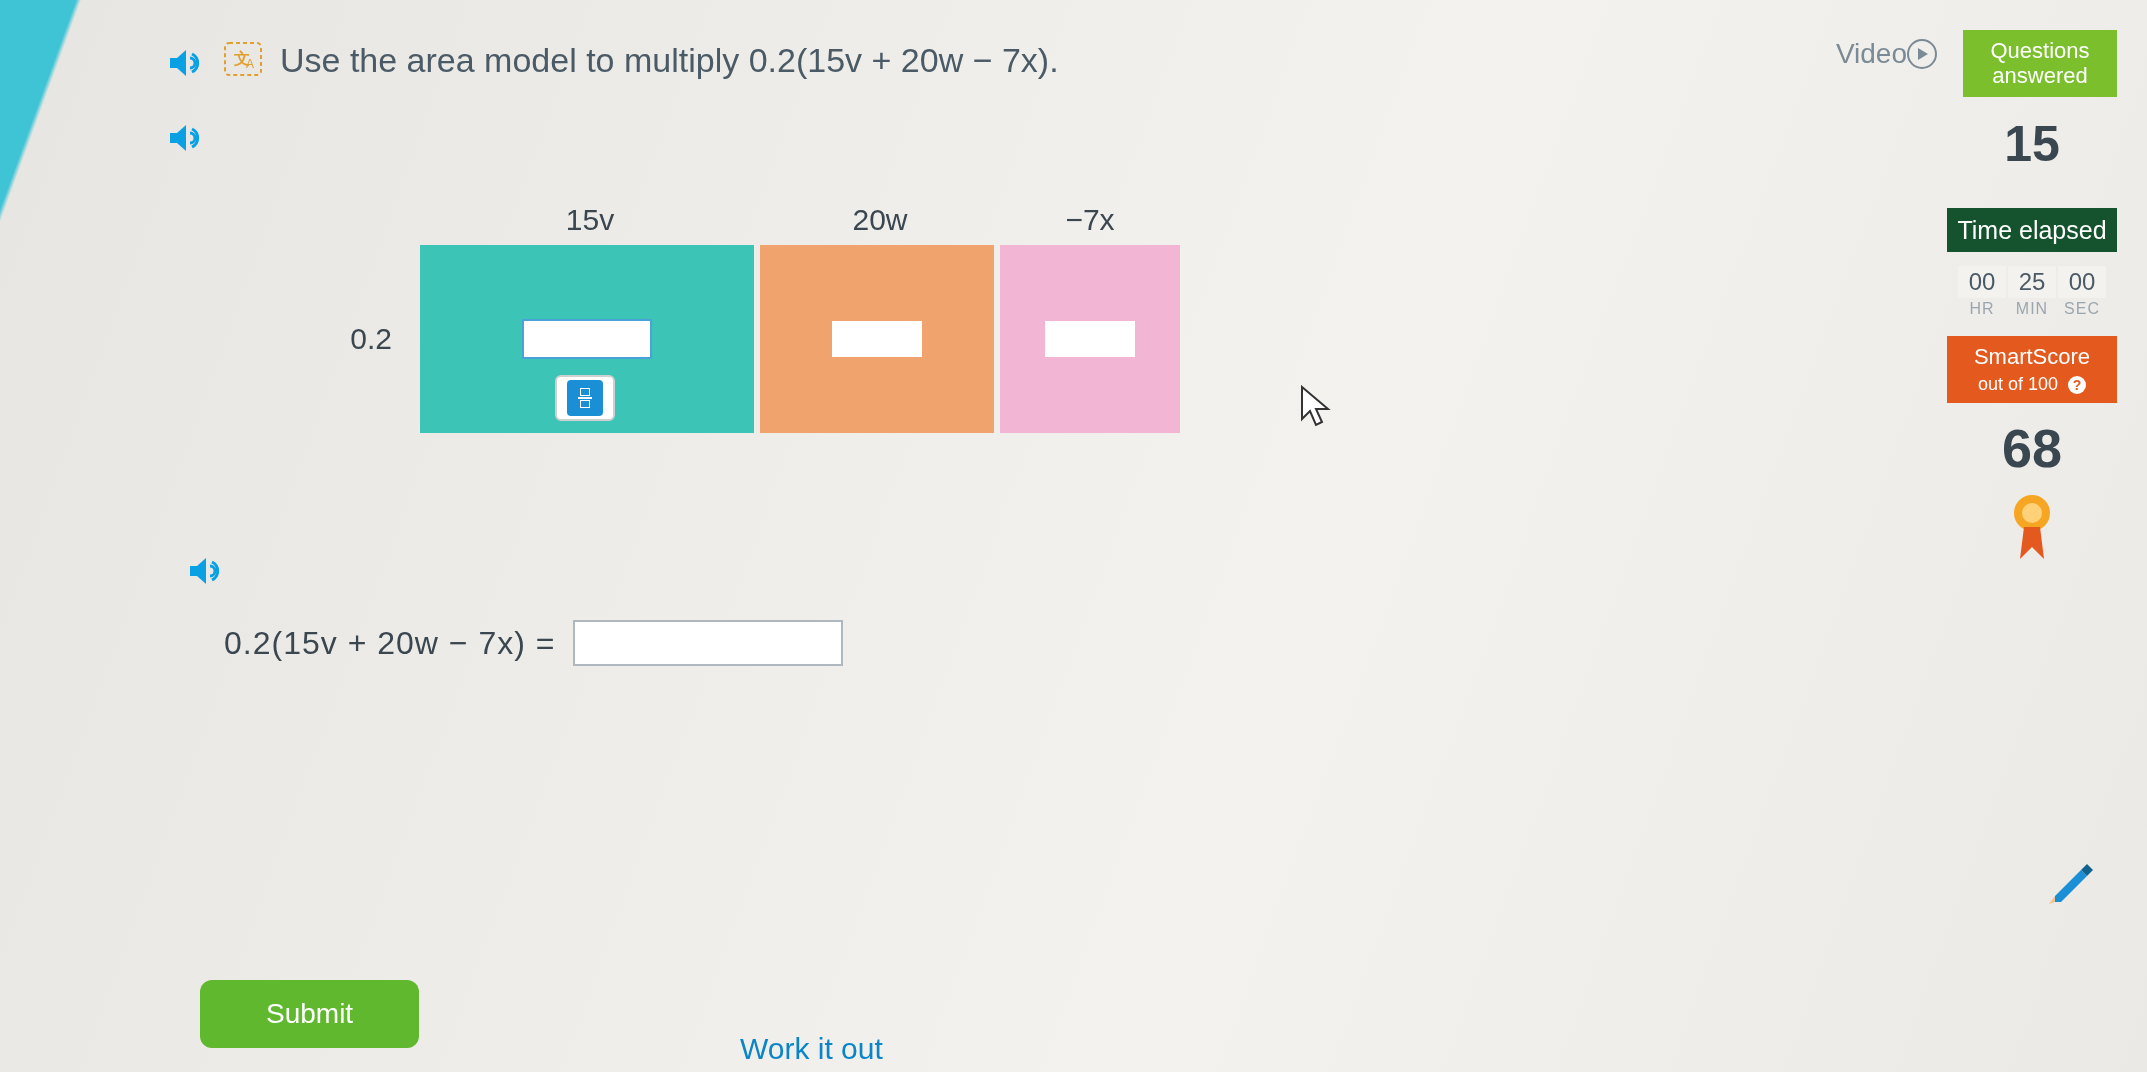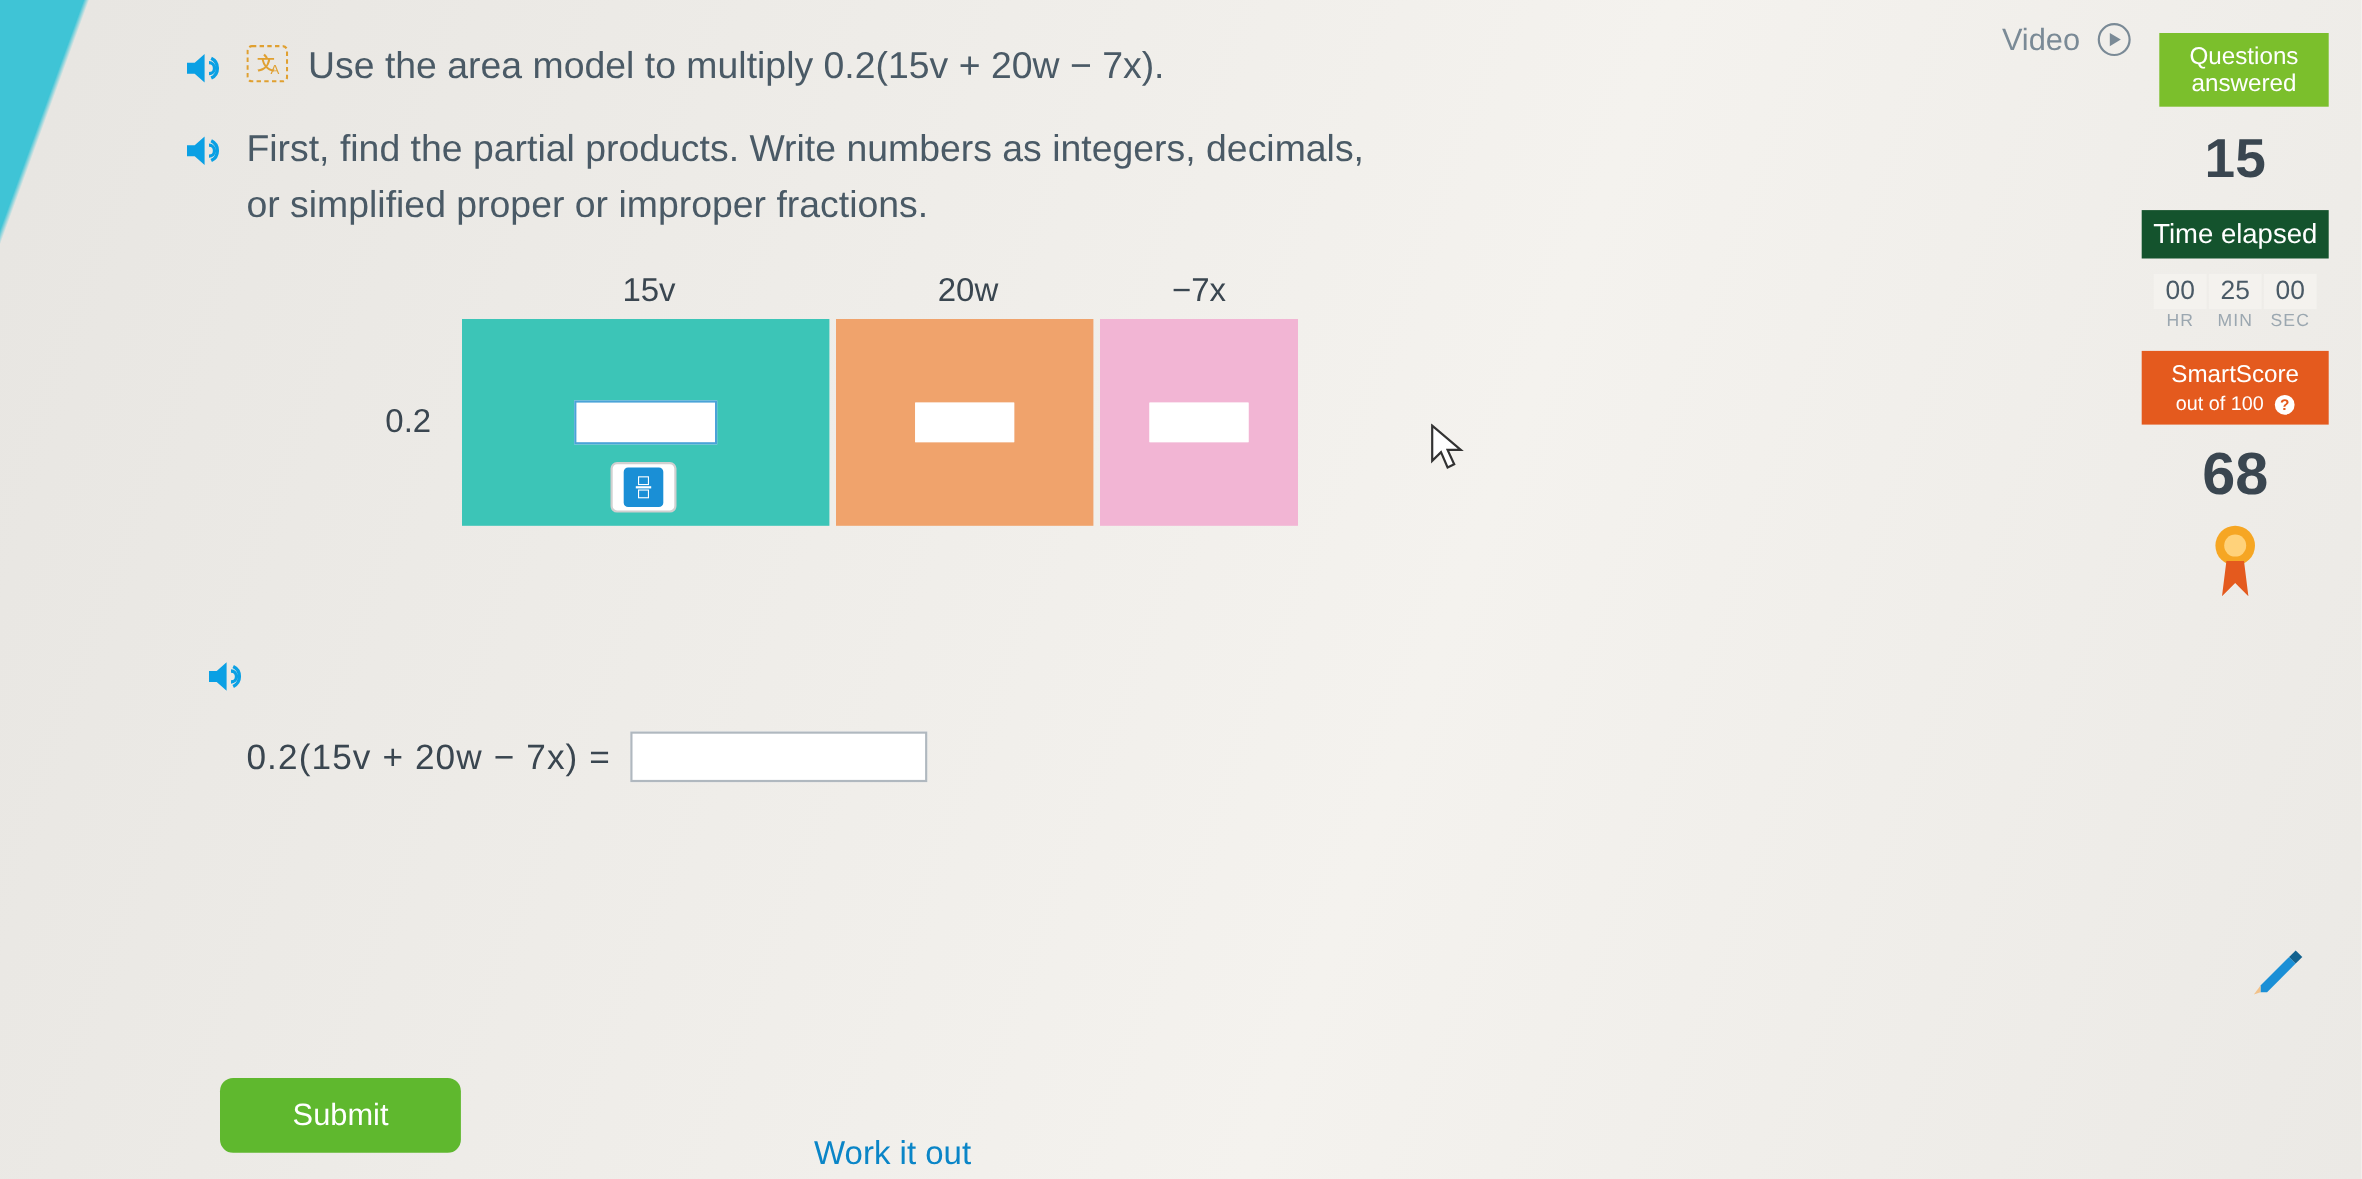--- a/index.html
+++ b/index.html
@@ -25,40 +25,40 @@
       font-size: 34px;
       line-height: 1.5;
       margin-bottom: 18px;
     }
     .speaker-icon { flex-shrink: 0; color: #0aa0e4; margin-top: 6px; cursor: pointer; }
     .lang-icon { flex-shrink: 0; color: #e0a030; margin-top: 4px; cursor: pointer; }
     .prompt-text { color: #4a5a66; max-width: 1040px; }
     .prompt-text.darker { color: #3a4650; }
     .video-link {
       position: absolute;
-      right: 210px; top: 20px;
+      right: 210px; top: 38px;
       color: #7a8a96; font-size: 28px;
-      display: flex; align-items: center; gap: 16px;
+      display: flex; align-items: center; gap: 0;
       cursor: pointer;
     }
     .video-link .play-circle {
       width: 30px; height: 30px; border: 2px solid #7a8a96; border-radius: 50%;
       display: inline-flex; align-items: center; justify-content: center;
     }
     .video-link .play-circle::after { content:""; width:0;height:0;border-left:10px solid #7a8a96;border-top:6px solid transparent;border-bottom:6px solid transparent;margin-left:2px;}
     .sidebar {
       position: absolute;
       right: 30px; top: 30px;
       width: 170px;
       text-align: center;
     }
     .badge-green {
       background: #7bbf2c; color: #fff; font-size: 22px; padding: 8px 4px; line-height: 1.15; margin-left: 16px;
     }
-    .q-count { font-size: 50px; font-weight: bold; color: #3a4650; margin: 18px 0 18px; }
+    .q-count { font-size: 50px; font-weight: bold; color: #3a4650; margin: 18px 0 35px; }
     .badge-blue { background: #14532d; color: #fff; font-size: 25px; padding: 8px 4px; line-height: 1.15;}
     .timer {
       display: flex; justify-content: center; gap: 2px; margin-top: 14px; 
     }
     .timer-cell { width: 48px; }
     .timer-val { background: #f4f2ee; color: #4a5a66; font-size: 24px; padding: 2px 0;}
     .timer-lbl { color: #9ba7b0; font-size: 16px; margin-top:2px; letter-spacing:1px;}
     .badge-orange { background: #e45a1e; color: #fff; font-size: 22px; padding: 8px 4px; margin-top: 18px; line-height:1.15;}
     .badge-orange .q { display:inline-block;width:18px;height:18px;border-radius:50%;background:#fff;color:#e45a1e;font-size:14px;font-weight:bold;line-height:18px;margin-left:4px;}
     .smart-val { font-size: 54px; font-weight: bold; color: #3a4650; margin-top: 14px; }
@@ -135,21 +135,20 @@
   </div>
 
   <div class="prompt-row">
     <span class="speaker-icon">
       <svg width="36" height="30" viewBox="0 0 36 30">
           <path d="M0 10 h7 l9 -8 v26 l-9 -8 h-7 z" fill="#0aa0e4"></path>
           <path d="M22 6 a10 10 0 0 1 0 18" stroke="#0aa0e4" stroke-width="3" fill="none"></path>
           <path d="M20 10 a5 5 0 0 1 0 10" stroke="#0aa0e4" stroke-width="3" fill="none"></path>
         </svg>
     </span>
-    <span class="prompt-text">First, find the partial products. Write numbers as integers, decimals, or simplified proper or improper fractions.</span>
   </div>
 
   <div class="area-model">
     <div></div>
     <div class="col-h">15v</div>
     <div class="col-h">20w</div>
     <div class="col-h">−7x</div>
 
     <div class="row-h">0.2</div>
     <div class="cell c-teal">

